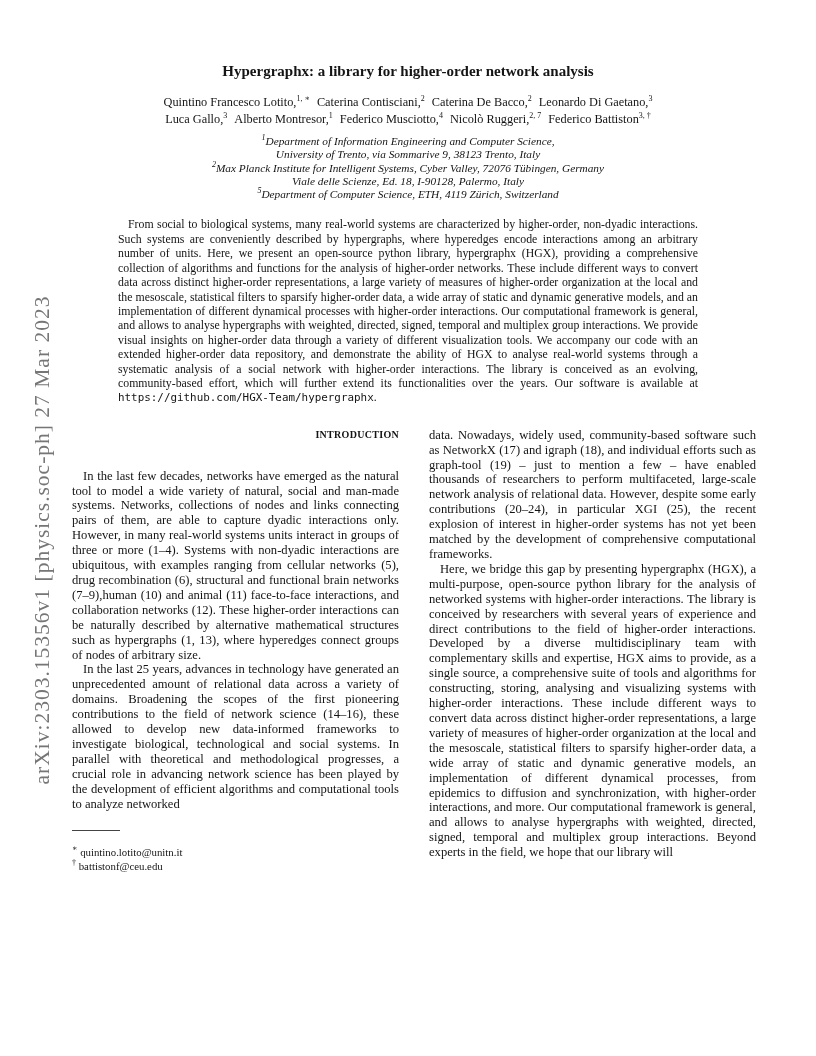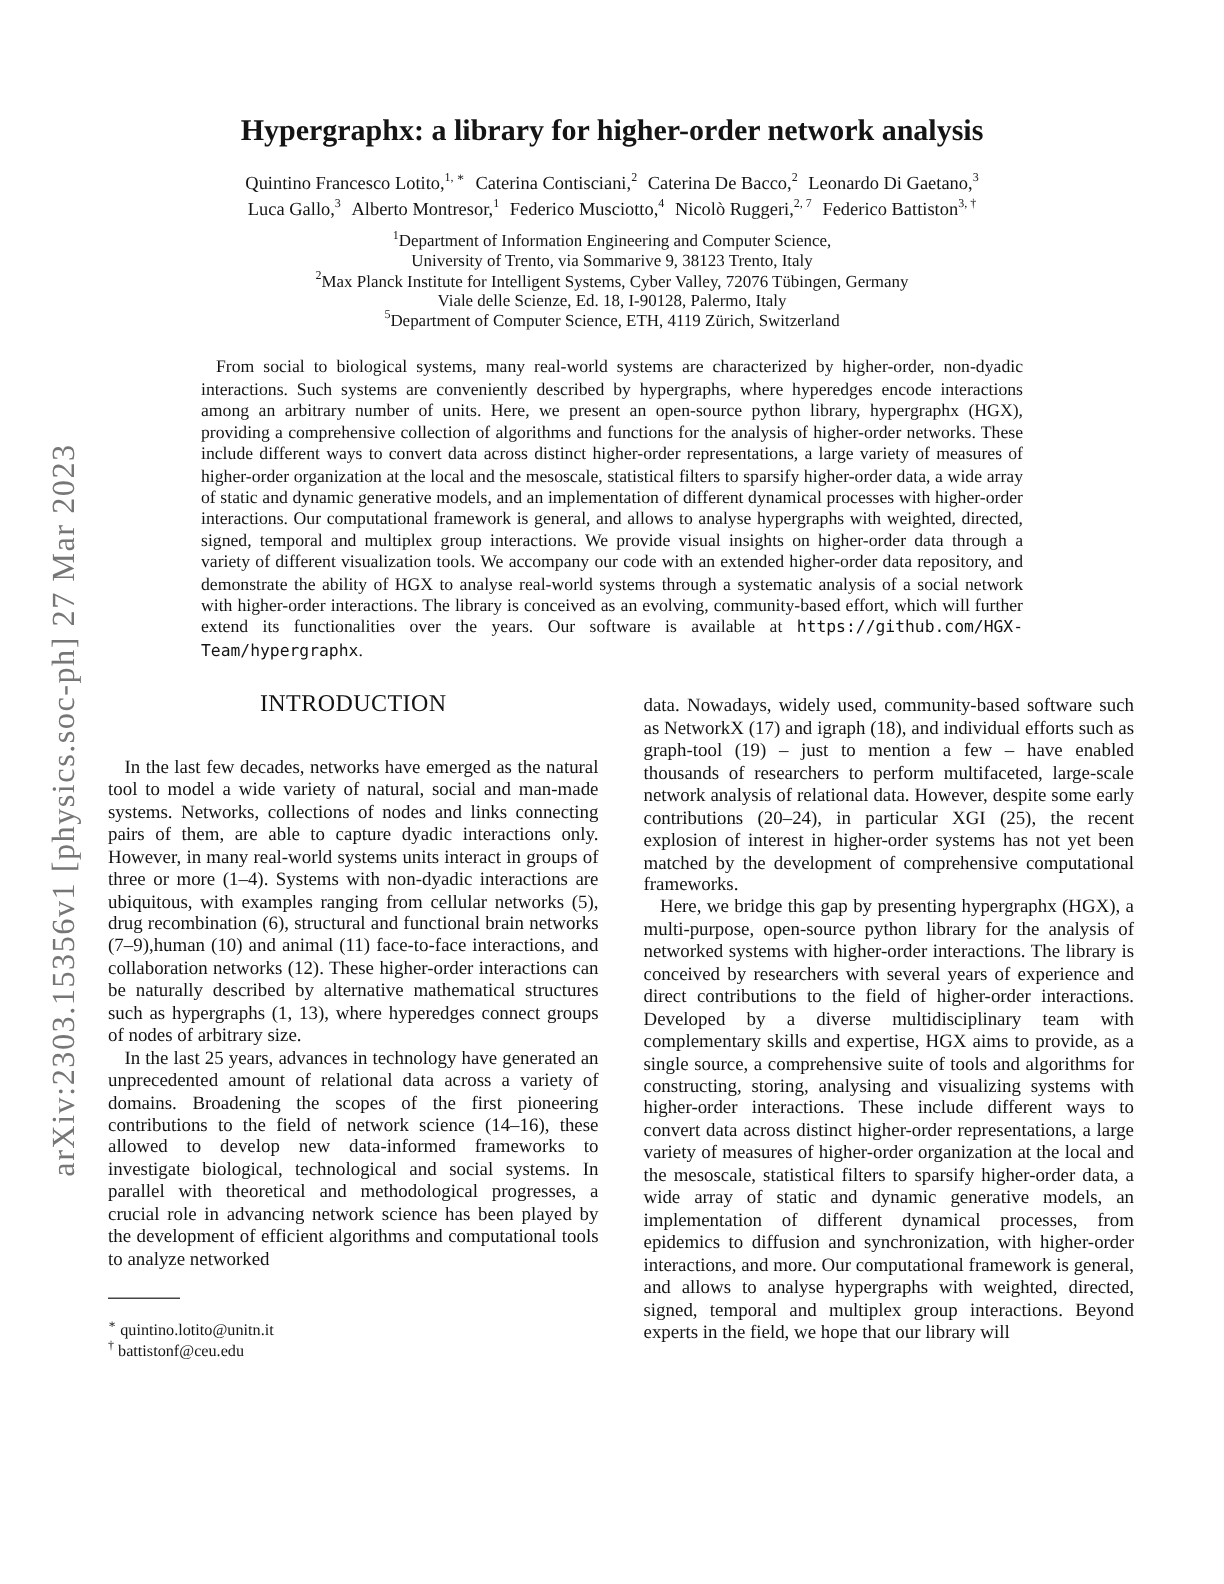--- a/index.html
+++ b/index.html
@@ -27,74 +27,75 @@
     transform-origin: center center;
     font-size: 21.5px;
     letter-spacing: 1px;
     color: #767676;
     white-space: nowrap;
   }
 
   
   .header { padding-top: 60px; text-align: center; }
   .title {
-    margin: 16px;
-    font-size: 20px;
+    margin: 0;
+    font-size: 15px;
     font-weight: bold;
     line-height: 22px;
   }
   .authors {
     margin-top: 12px;
     font-size: 12.3px;
     line-height: 17px;
   }
   .author { margin: 0 2px; white-space: nowrap; }
   .author sup, .affil sup, .fn-marker {
     font-size: 8px;
     vertical-align: super;
     line-height: 0;
   }
   .affiliations {
     margin-top: 7px;
+    font-style: italic;
     font-size: 11.3px;
     line-height: 13.3px;
   }
 
   
   .abstract {
     width: 580px;
     margin: 16px auto 0 auto;
     text-align: justify;
     font-size: 11.8px;
     line-height: 14.4px;
   }
-  .abstract p { margin: 16px; text-indent: 10px; }
+  .abstract p { margin: 0; text-indent: 10px; }
   .mono {
     font-family: "DejaVu Sans Mono", "Liberation Mono", monospace;
     font-size: 10.9px;
   }
 
   
   .columns {
     display: flex;
     gap: 30px;
     margin: 22px 59px 0 72px;
   }
   .col {
     width: 327px;
     font-size: 12.6px;
     line-height: 14.9px;
     text-align: justify;
     hyphens: auto;
   }
   .section-heading {
     margin: 0 0 26px 0;
-    text-align: center;
-    font-size: 16px;
-    font-weight: normal;
+    text-align: right;
+    font-size: 10px;
+    font-weight: bold;
     letter-spacing: 0.3px;
   }
   .col p { margin: 0; text-indent: 11px; }
   .col p.noindent { text-indent: 0; font-family: Liberation Serif, serif; }
 
   
   .footnote-block { margin-top: 18px; }
   .footnote-rule {
     width: 48px;
     border-top: 1px solid #444;

